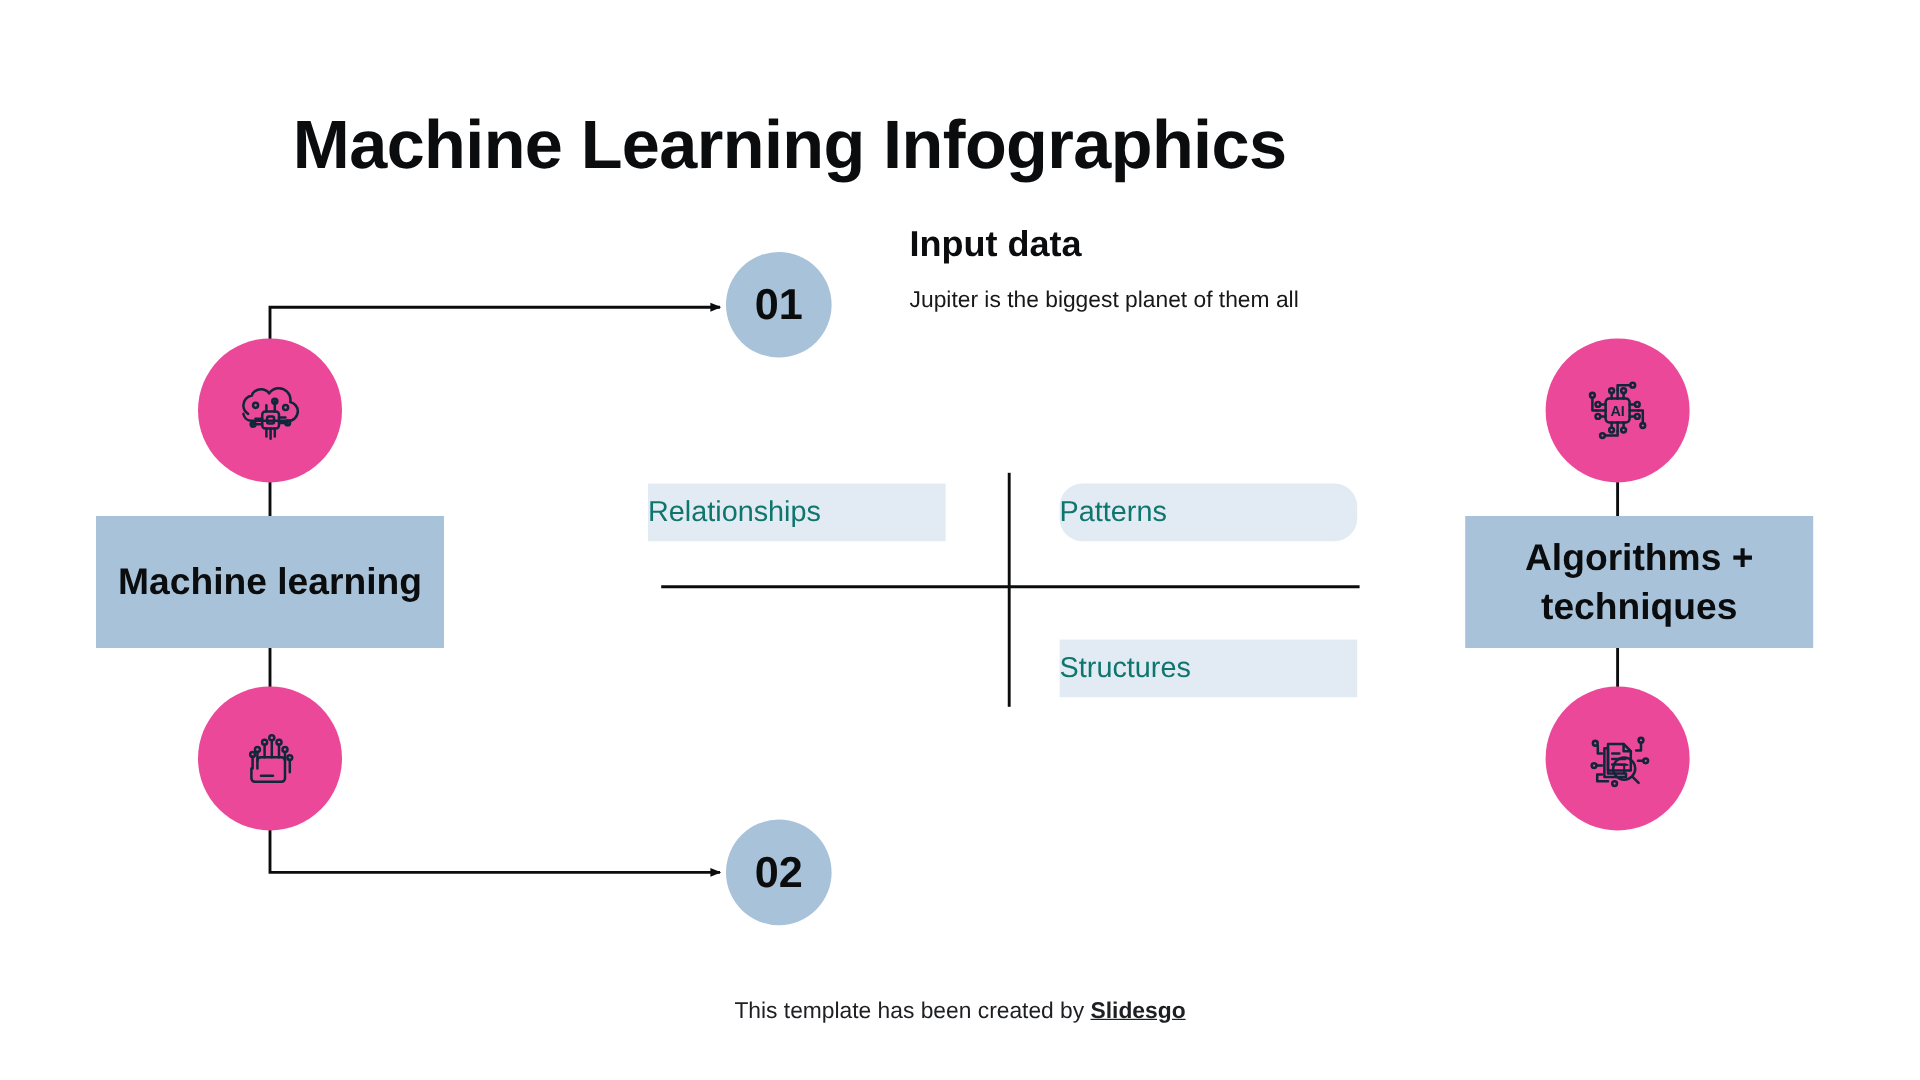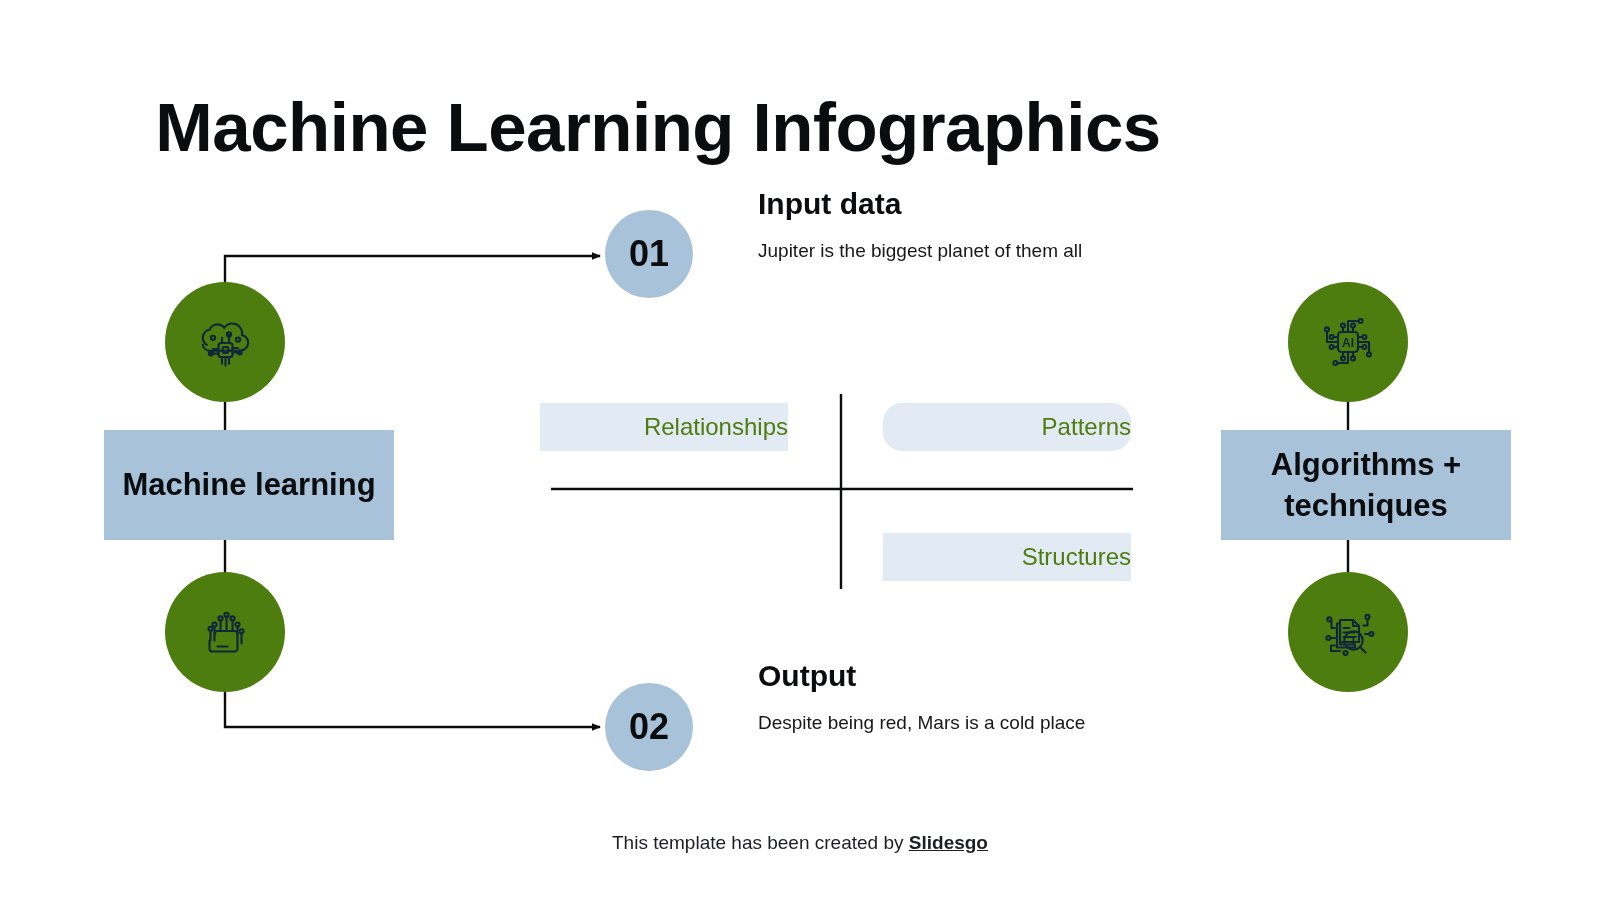--- a/index.html
+++ b/index.html
@@ -19,21 +19,21 @@
     overflow: hidden;
   }
 
   
   .slide-title {
     position: absolute;
     left: 0;
     top: 88px;
     width: 1316px;
     text-align: center;
-    font-size: 69px;
+    font-size: 57px;
     font-weight: 700;
     letter-spacing: -0.5px;
     color: #0b0c0e;
     white-space: nowrap;
   }
 
   
   #connectors {
     position: absolute;
     left: 0;
@@ -42,21 +42,21 @@
     height: 900px;
     pointer-events: none;
   }
 
   
   .icon-circle {
     position: absolute;
     width: 120px;
     height: 120px;
     border-radius: 50%;
-    background: #4d7c0f;
+    background: #ec4899;
     display: flex;
     align-items: center;
     justify-content: center;
   }
   .icon-circle svg { display: block; }
 
   .circle-ml-brain   { left: 165px;  top: 282px; }
   .circle-ml-laptop  { left: 165px;  top: 572px; }
   .circle-ai-chip    { left: 1288px; top: 282px; }
   .circle-doc-search { left: 1288px; top: 572px; }
@@ -69,21 +69,21 @@
     background: #A8C2D9;
     display: flex;
     align-items: center;
     justify-content: center;
     text-align: center;
     font-size: 31px;
     font-weight: 700;
     line-height: 1.33;
     color: #0b0c0e;
   }
-  .box-machine-learning { left: 80px;   top: 430px; margin-left: 24px; }
+  .box-machine-learning { left: 80px;   top: 430px; }
   .box-algorithms       { left: 1203px; top: 430px; margin-left: 18px; }
 
   
   .step-circle {
     position: absolute;
     width: 88px;
     height: 88px;
     border-radius: 50%;
     background: #A8C2D9;
     display: flex;
@@ -115,24 +115,24 @@
   }
 
   
   .quad-box {
     position: absolute;
     width: 248px;
     height: 48px;
     background: #E2EAF3;
     display: flex;
     align-items: center;
-    justify-content: flex-end;
+    justify-content: flex-start;
     font-size: 24px;
     font-weight: 400;
-    color: #4d7c0f;
+    color: #0f766e;
   }
   .quad-relationships { left: 540px; top: 403px; }
   .quad-patterns      { left: 883px; top: 403px; border-radius: 19px; }
   .quad-dependencies  { left: 540px; top: 533px; }
   .quad-structures    { left: 883px; top: 533px; }
 
   
   .footer {
     position: absolute;
     left: 0;
@@ -228,24 +228,20 @@
   <div class="step-circle step-circle-01">
     <span>01</span>
   </div>
   <div class="step-text step-text-01">
     <div class="step-heading">Input data</div>
     <div class="step-body">Jupiter is the biggest planet of them all</div>
   </div>
 
   <div class="step-circle step-circle-02">
     <span>02</span>
-  </div>
-  <div class="step-text step-text-02">
-    <div class="step-heading">Output</div>
-    <div class="step-body">Despite being red, Mars is a cold place</div>
   </div>
 
   <div class="quad-box quad-relationships">
     <span>Relationships</span>
   </div>
   <div class="quad-box quad-patterns">
     <span>Patterns</span>
   </div>
   <div class="quad-box quad-structures">
     <span>Structures</span>

